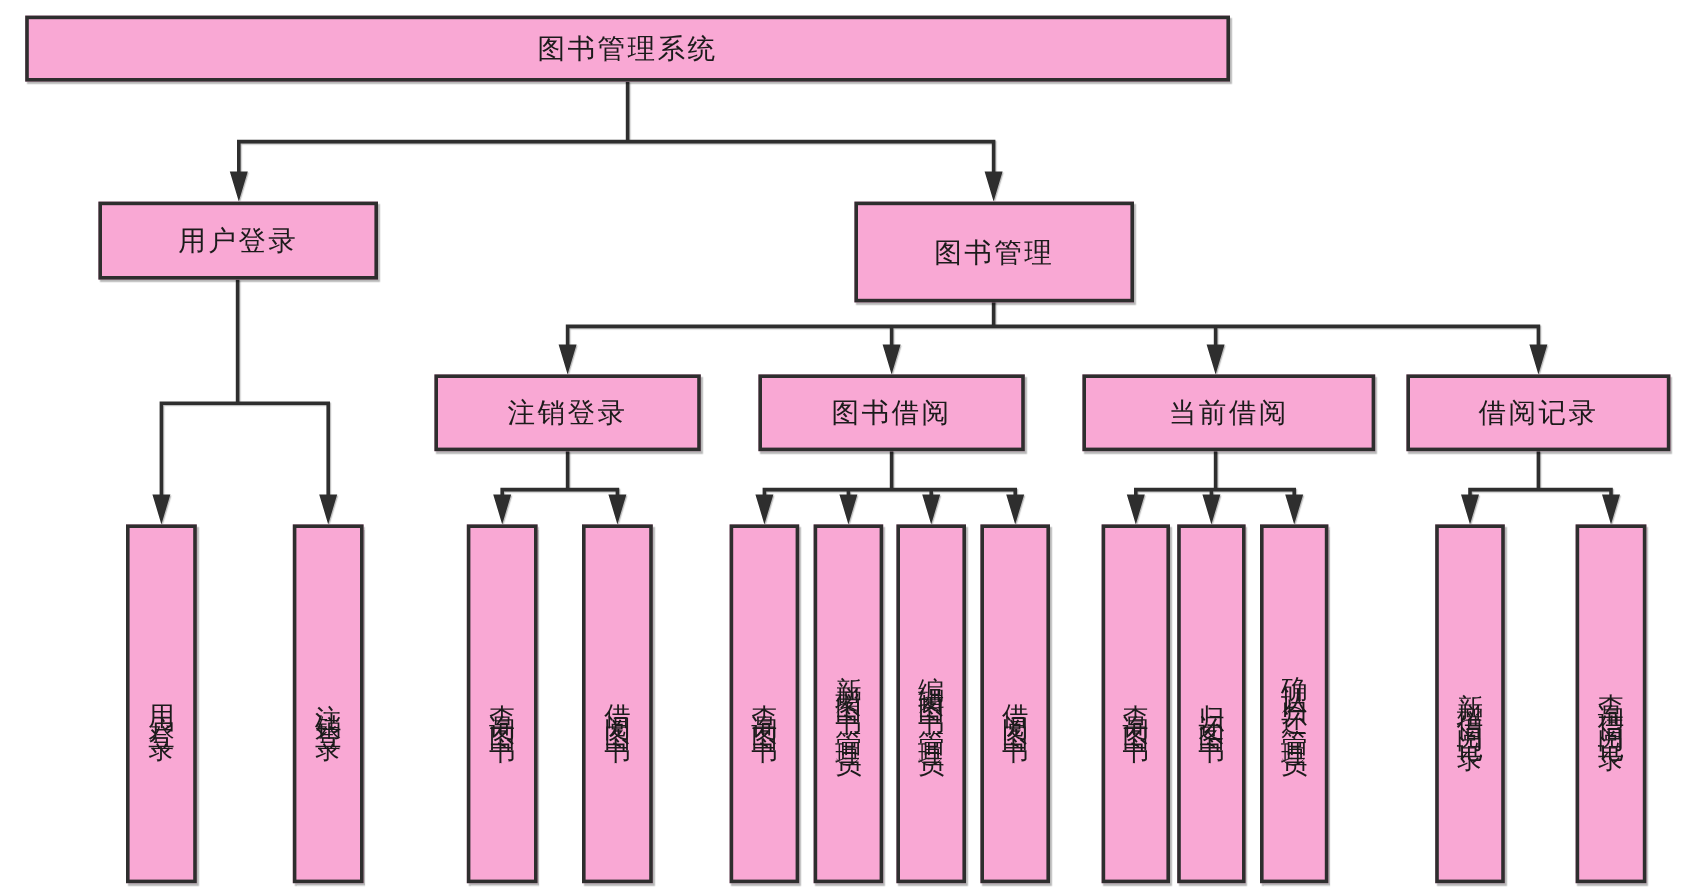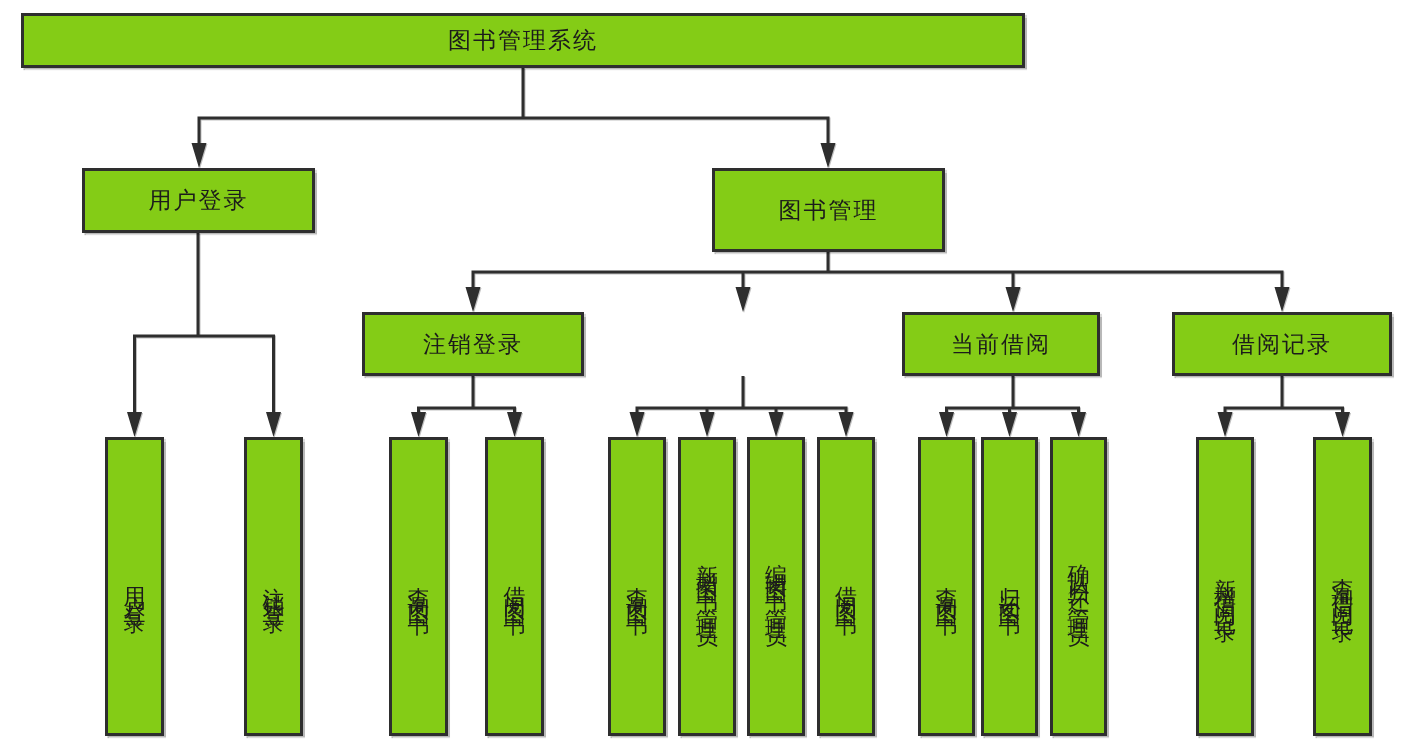--- a/index.html
+++ b/index.html
@@ -6,21 +6,21 @@
   html,body { margin:0; padding:0; background:#ffffff; }
   .canvas {
     position:relative; width:1405px; height:747px; background:var(--background,#fff);
     font-family:"Liberation Sans","DejaVu Sans",sans-serif; overflow:hidden;
   }
   .connectors { position:absolute; left:0; top:0; z-index:1;
     filter:drop-shadow(1px 1px 0.5px rgba(0,0,0,0.25)); }
   .connectors .stems { fill:none; stroke:var(--line,#2e2e2e); stroke-width:3; }
   .connectors .arrowheads { fill:var(--line,#2e2e2e); stroke:none; }
   .node {
-    position:absolute; box-sizing:border-box; background:#84cc16;
+    position:absolute; box-sizing:border-box; background:#f9a8d4;
     border:3px solid var(--border,#2e2e2e);
     box-shadow:1.5px 2px 1px rgba(0,0,0,0.28);
     display:flex; align-items:center; justify-content:center;
     color:var(--text,#1b1b1b); font-size:23px; letter-spacing:2px;
     white-space:nowrap; z-index:2;
   }
   .vleaf {
     writing-mode:vertical-rl; text-orientation:mixed;
     font-size:22px; letter-spacing:9px; line-height:1; white-space:normal;
   }
@@ -55,21 +55,22 @@
       M1071,412 H1086 L1078.5,437 Z  M1217.5,412 H1232.5 L1225,437 Z
       M1335,412 H1350 L1342.5,437 Z"></path>
   </svg>
 
   <div class="node" style="left:21px; top:13px; width:1004px; height:55px;">图书管理系统</div>
 
   <div class="node" style="left:82px; top:168px; width:233px; height:65px;">用户登录</div>
   <div class="node" style="left:712px; top:168px; width:233px; height:84px;">图书管理</div>
 
   <div class="node" style="left:362px; top:312px; width:222px; height:64px;">注销登录</div>
-  <div class="node" style="left:902px; top:312px; width:198px; height:64px;">当前借阅</div>
+  <div class="node" style="left:632px; top:312px; width:222px; height:64px;">图书借阅</div>
+  <div class="node" style="left:902px; top:312px; width:244px; height:64px;">当前借阅</div>
   <div class="node" style="left:1172px; top:312px; width:220px; height:64px;">借阅记录</div>
 
   <div class="node vleaf" style="left:105px; top:437px; width:59px; height:299px;">用户登录</div>
   <div class="node vleaf" style="left:244px; top:437px; width:59px; height:299px;">注销登录</div>
 
   <div class="node vleaf" style="left:389px; top:437px; width:59px; height:299px;">查询图书</div>
   <div class="node vleaf" style="left:485px; top:437px; width:59px; height:299px;">借阅图书</div>
 
   <div class="node vleaf" style="left:608px; top:437px; width:58px; height:299px;">查询图书</div>
   <div class="node vleaf" style="left:678px; top:437px; width:58px; height:299px;">新增图书（管理员）</div>

